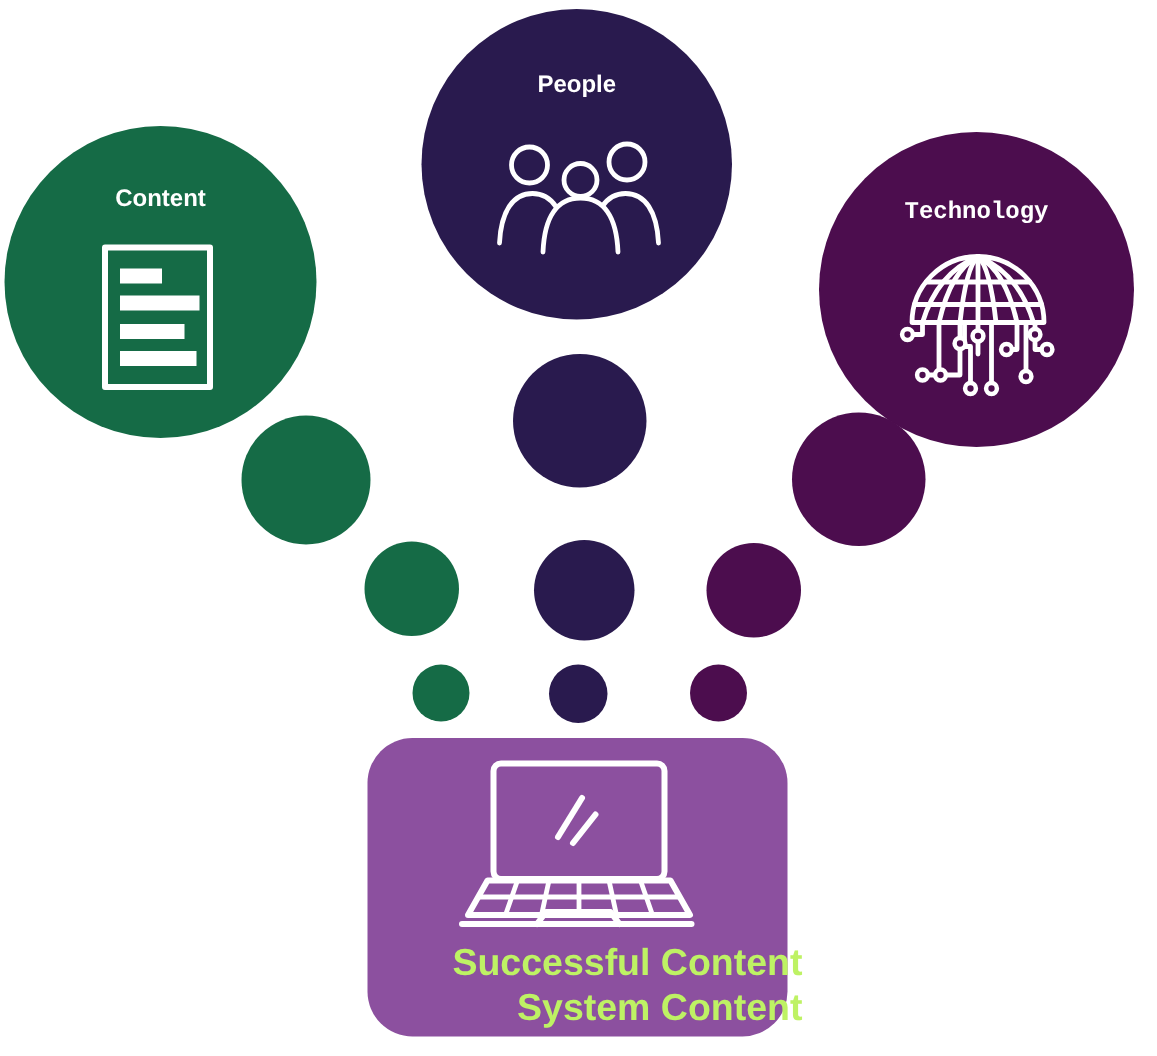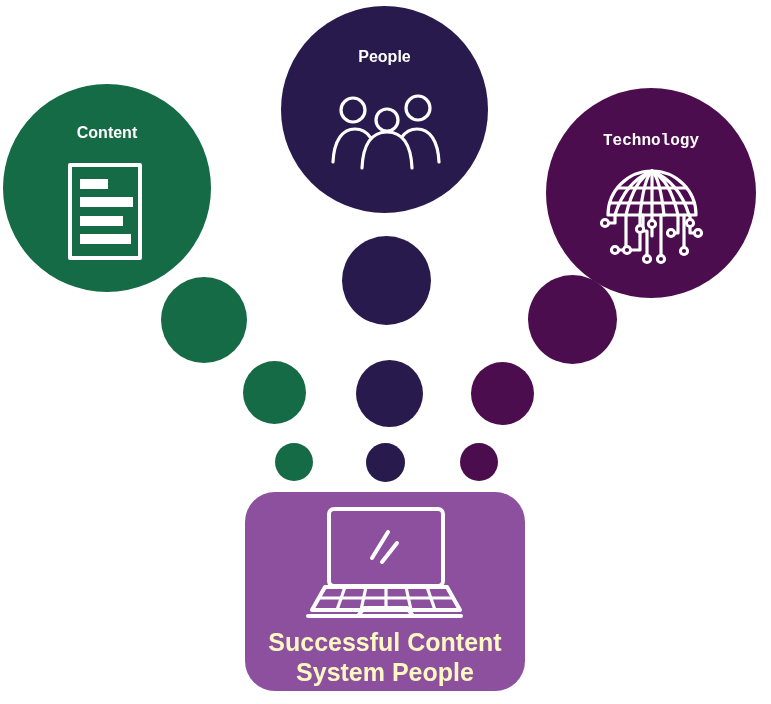--- a/index.html
+++ b/index.html
@@ -36,22 +36,22 @@
   #pdot1{left:528px;top:275px;width:89px;height:89px;}
   #pdot2{left:471px;top:362px;width:63px;height:63px;}
   #pdot3{left:460px;top:443px;width:38px;height:38px;}
 
   #result-card{
     position:absolute;left:245px;top:492px;width:280px;height:199px;
     background:var(--result-purple,#8c509f);border-radius:30px;
   }
   #laptop-icon{position:absolute;left:58px;top:14px;width:164px;height:118px;overflow:visible;}
   #result-label{
-    position:absolute;left:-10px;right:-10px;top:135px;text-align:center;
-    color:#fef9c3;font-weight:bold;font-size:25px;line-height:30px;
+    position:absolute;left:-10px;right:-10px;top:135px;text-align:right;
+    color:#bef264;font-weight:bold;font-size:25px;line-height:30px;
   }
   #result-label span{display:block;}
 
   .stroke{fill:none;stroke:var(--icon-stroke,#ffffff);stroke-width:4;stroke-linecap:round;stroke-linejoin:round;}
   .stroke-thin{fill:none;stroke:var(--icon-stroke,#ffffff);stroke-width:3.2;stroke-linecap:round;stroke-linejoin:round;}
   .fill-white{fill:var(--icon-stroke,#ffffff);stroke:none;}
   .fill-navy{fill:var(--people-navy,#291a4e);}
   .ring{fill:var(--technology-plum,#4c0d4e);stroke:var(--icon-stroke,#ffffff);stroke-width:3;}
 </style>
 </head>
@@ -143,17 +143,17 @@
       <path class="stroke-thin" d="M42,81 L34,104"></path>
       <path class="stroke-thin" d="M63,81 L58,104"></path>
       <path class="stroke-thin" d="M83,81 V104"></path>
       <path class="stroke-thin" d="M103,81 L108,104"></path>
       <path class="stroke-thin" d="M124,81 L132,104"></path>
       <path class="stroke" d="M5,110 H158"></path>
       <path class="stroke" d="M55,110 L61,102 H104 L110,110"></path>
     </svg>
     <div id="result-label">
       <span>Successful Content</span>
-      <span>System People</span>
+      <span>System Content</span>
     </div>
   </div>
 
 </div>
 
 </body></html>

